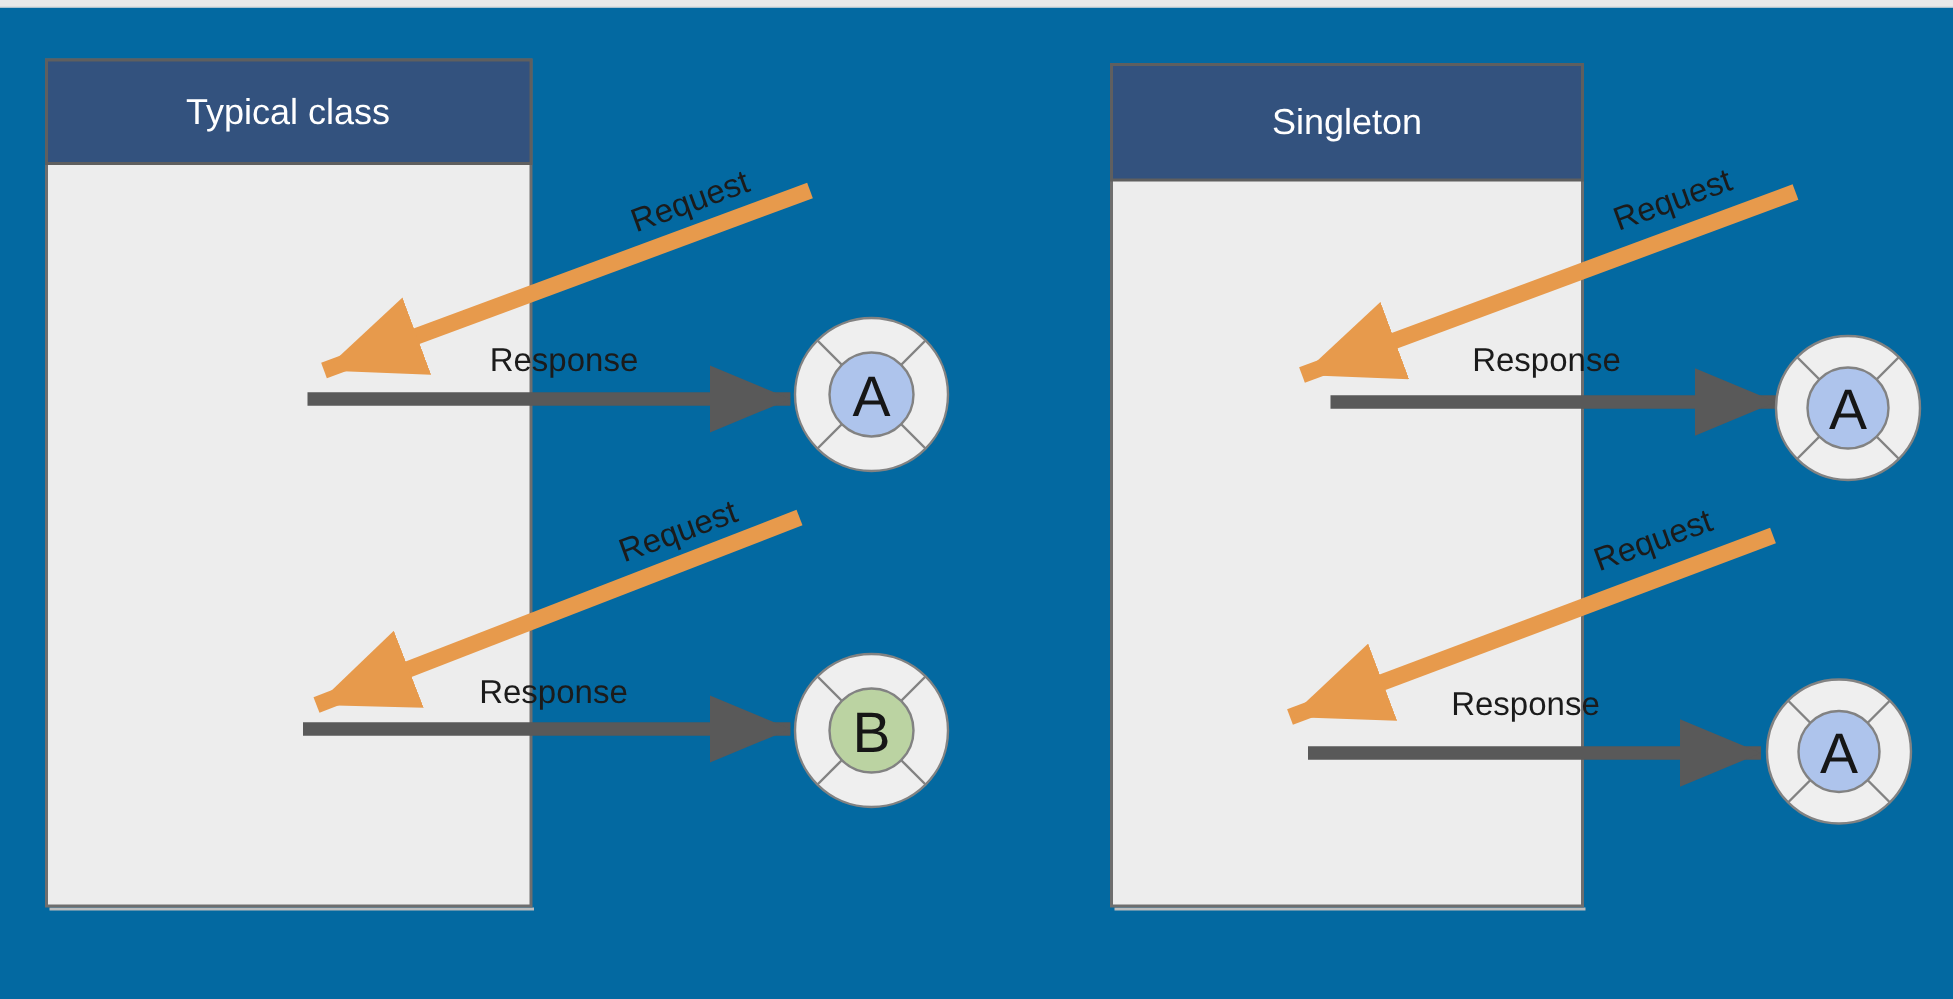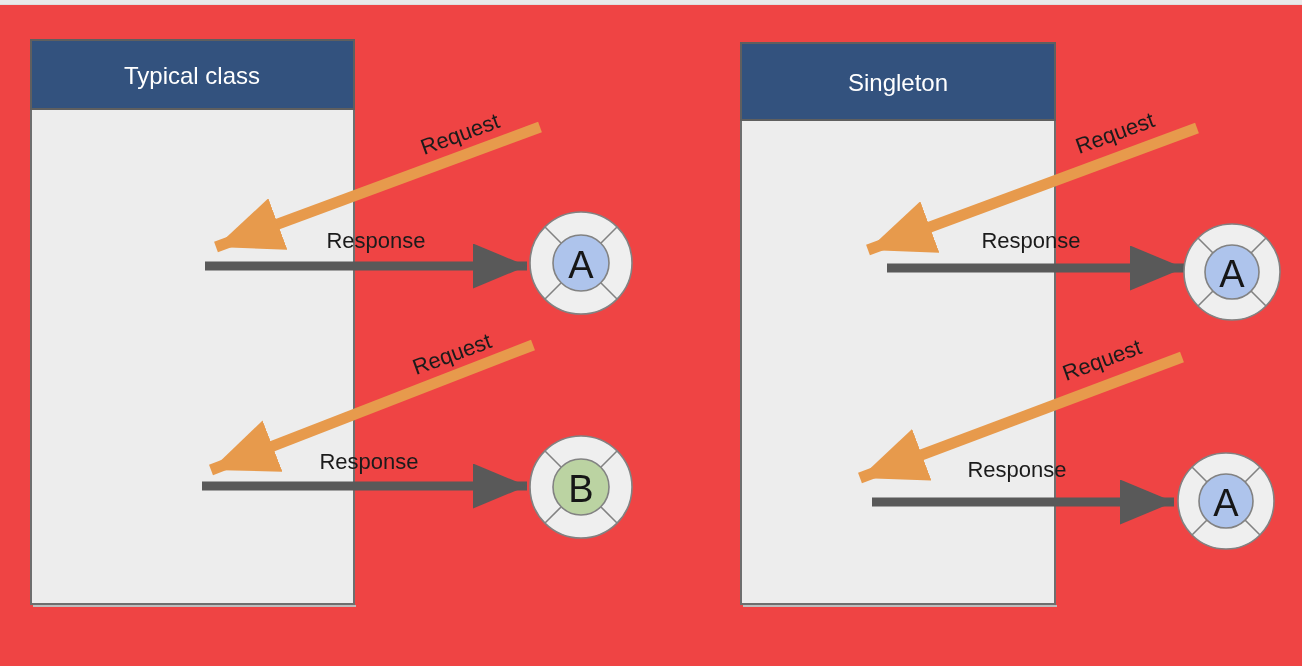--- a/index.html
+++ b/index.html
@@ -7,21 +7,21 @@
     padding: 0;
     background: #ffffff;
     width: 1302px;
     height: 666px;
     overflow: hidden;
   }
   .stage {
     position: relative;
     width: 1302px;
     height: 666px;
-    background: #ef4444;
+    background: #0369a1;
   }
   .top-strip {
     position: absolute;
     top: 0; left: 0;
     width: 1302px;
     height: 4px;
     background: #e9e9e9;
     border-bottom: 1px solid #dedede;
   }
   svg.diagram {

